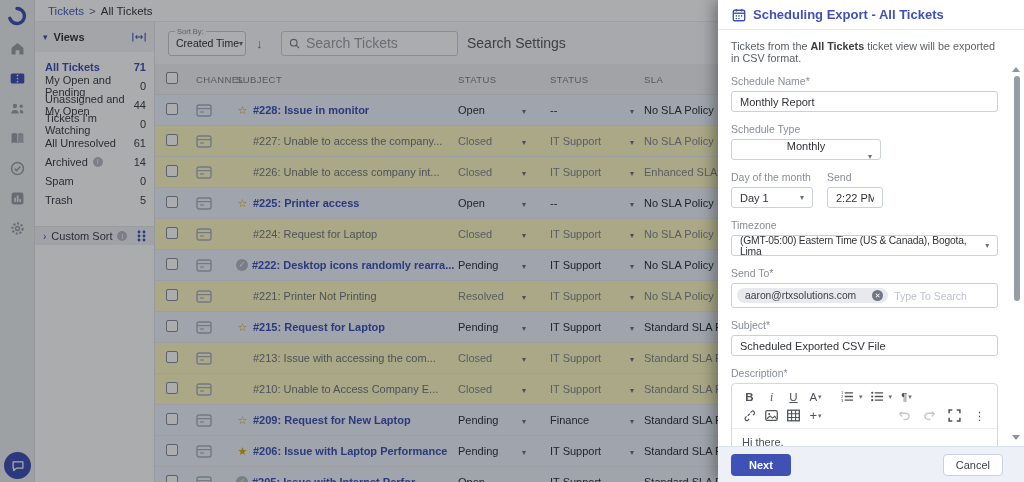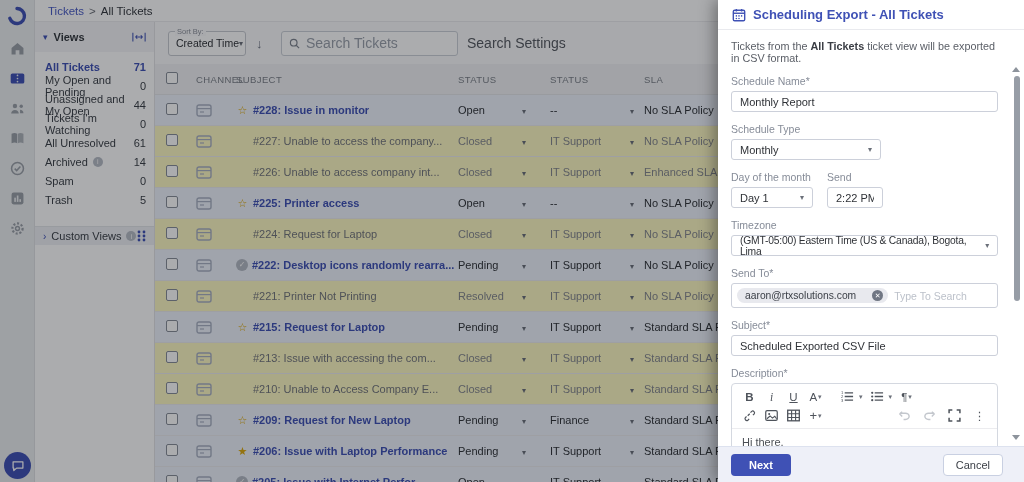--- a/index.html
+++ b/index.html
@@ -76,21 +76,21 @@
   .m-head { height:30px; display:flex; align-items:center; padding:12px 14px; border-bottom:1px solid #e9eaee; }
   .m-head svg { width:14px; height:14px; color:#3f51b5; flex:none; }
   .m-title { margin-left:7px; font-size:13px; font-weight:bold; color:#3f51b5; white-space:nowrap; }
   .m-body { position:absolute; top:31px; left:0; right:0; bottom:36px; padding:9px 26px 0 13px; overflow:hidden; }
   .m-desc { font-size:10.8px; color:#5a5e66; margin-bottom:2px; }
   .m-desc b { color:#3a3d44; }
   .flabel { font-size:10.5px; color:#868c98; margin:11px 0 4px; }
   .fin { width:100%; height:21px; border:1px solid #ccd0da; border-radius:3px; font-size:11px; color:#2f3237; padding:0 8px; font-family:"Liberation Sans",sans-serif; background:#fff; outline:none; }
   .fsel { height:21px; border:1px solid #ccd0da; border-radius:3px; display:flex; align-items:center; padding:0 8px; font-size:11px; color:#2f3237; background:#fff; cursor:pointer; }
   .fsel .crt { margin-left:auto; }
-  .half { width:150px; }
+  .half { width:150px;flex-direction:column; }
   .row2 { display:flex; gap:14px; }
   .col-day { width:82px; } .col-time { width:56px; }
   .tz { font-size:10.3px; letter-spacing:-0.2px; }
   .sendto { width:100%; height:25px; border:1px solid #ccd0da; border-radius:3px; display:flex; align-items:center; padding:0 5px; gap:6px; }
   .chip { display:inline-flex; align-items:center; gap:16px; background:#e8e9ee; border-radius:10px; padding:2px 5px 2px 8px; font-size:10.3px; color:#3c4048; white-space:nowrap; }
   .chip .x { width:11px; height:11px; border-radius:50%; background:#707683; color:#fff; font-size:7px; display:inline-flex; align-items:center; justify-content:center; cursor:pointer; }
   .sendto input { border:none; outline:none; flex:1; font-size:10.5px; min-width:10px; font-family:"Liberation Sans",sans-serif; }
   .sendto input::placeholder { color:#bcc1ca; }
   .editor { border:1px solid #d4d8e0; border-radius:4px; margin-top:0; }
   .tbrow { display:flex; align-items:center; gap:7px; padding:5px 10px 2px; }
@@ -205,21 +205,21 @@
           <span>Spam</span>
           <span class="vcount">0</span>
         </div>
       <div class="vitem">
           <span>Trash</span>
           <span class="vcount">5</span>
         </div>
     </div>
     <div class="cviews">
       <span class="chevr">›</span>
-      <span>Custom Views</span>
+      <span>Custom Sort</span>
       <span class="info">i</span>
       <svg class="grid-ic" viewBox="0 0 9 12">
           <circle cx="2" cy="2" r="1.4" fill="currentColor"></circle>
           <circle cx="7" cy="2" r="1.4" fill="currentColor"></circle>
           <circle cx="2" cy="6" r="1.4" fill="currentColor"></circle>
           <circle cx="7" cy="6" r="1.4" fill="currentColor"></circle>
           <circle cx="2" cy="10" r="1.4" fill="currentColor"></circle>
           <circle cx="7" cy="10" r="1.4" fill="currentColor"></circle>
         </svg>
     </div>

